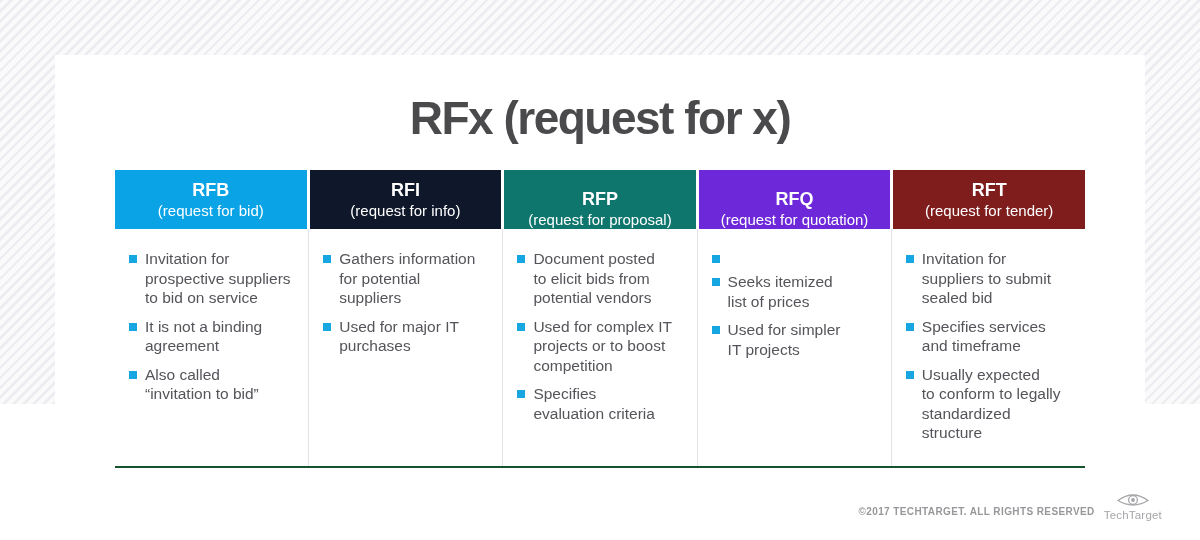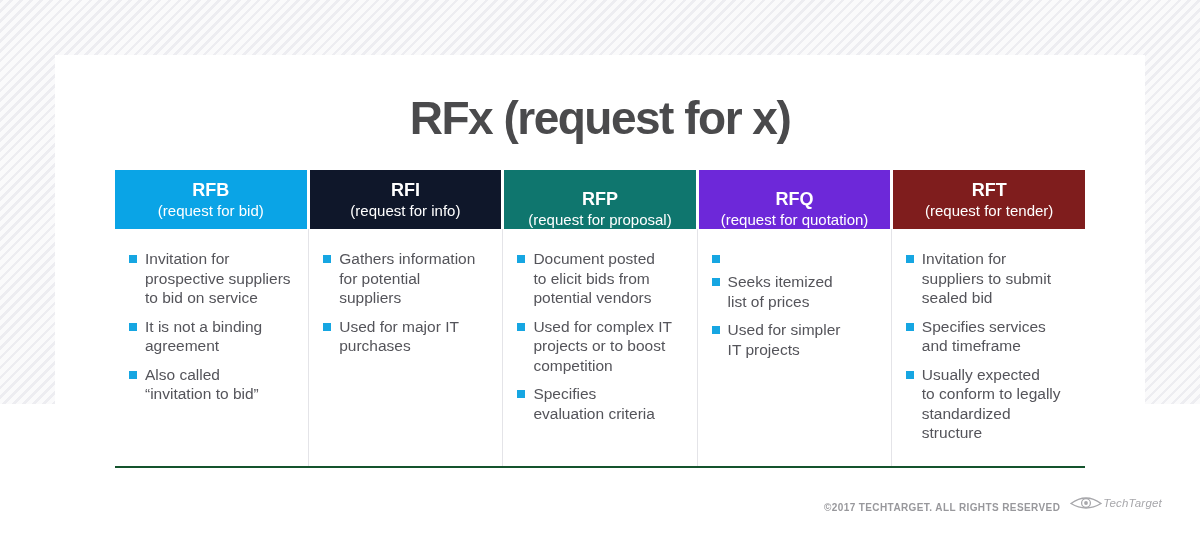--- a/index.html
+++ b/index.html
@@ -108,23 +108,22 @@
   .copyright {
     font-size: 10px;
     letter-spacing: 0.4px;
     color: #98989c;
     font-weight: bold;
     margin-right: 9px;
     padding-top: 10px;
   }
   .logo {
     display: flex;
-    flex-direction: row;
+    flex-direction: column;
     align-items: center;
-    font-style: italic;
   }
   .logo-word {
     font-size: 11.5px;
     color: #a7a7ab;
     letter-spacing: 0.2px;
     margin-top: 1px;
   }
 </style>
 </head>
 <body>

